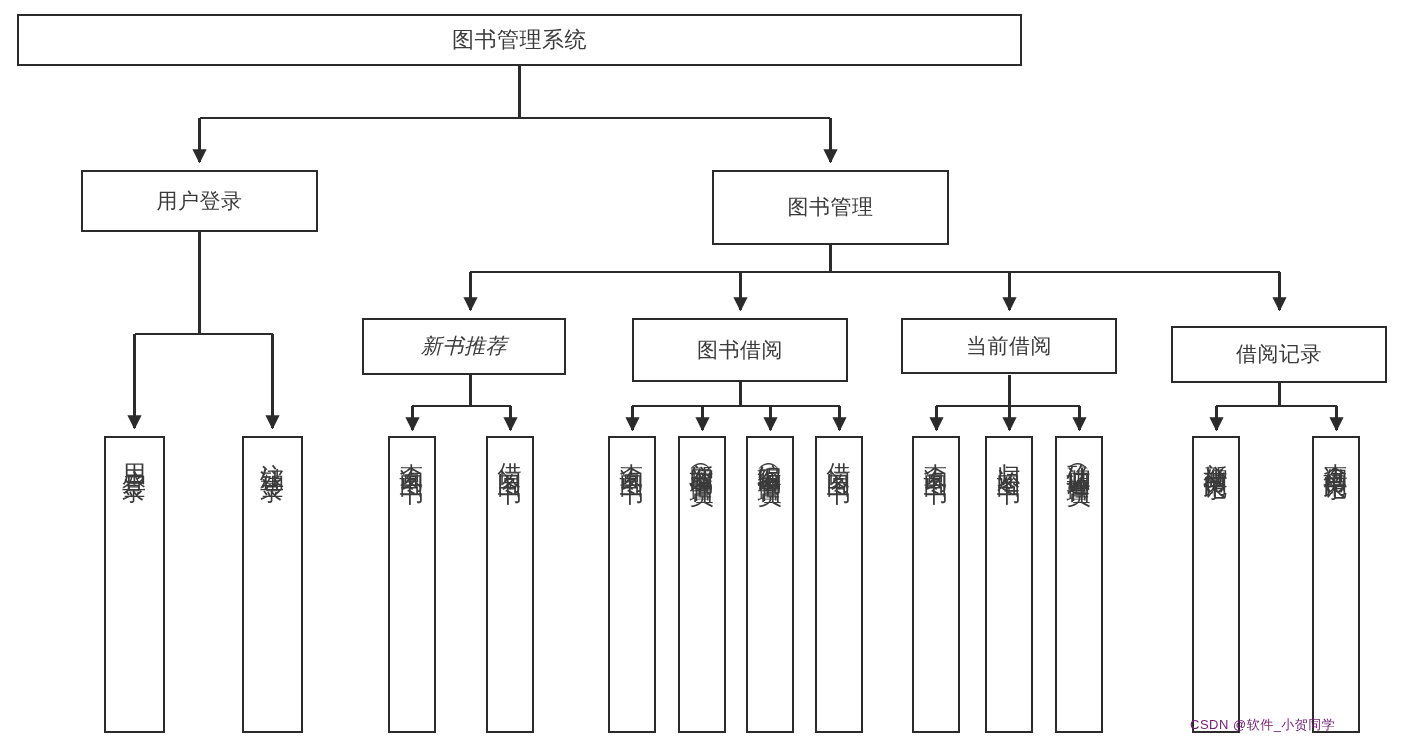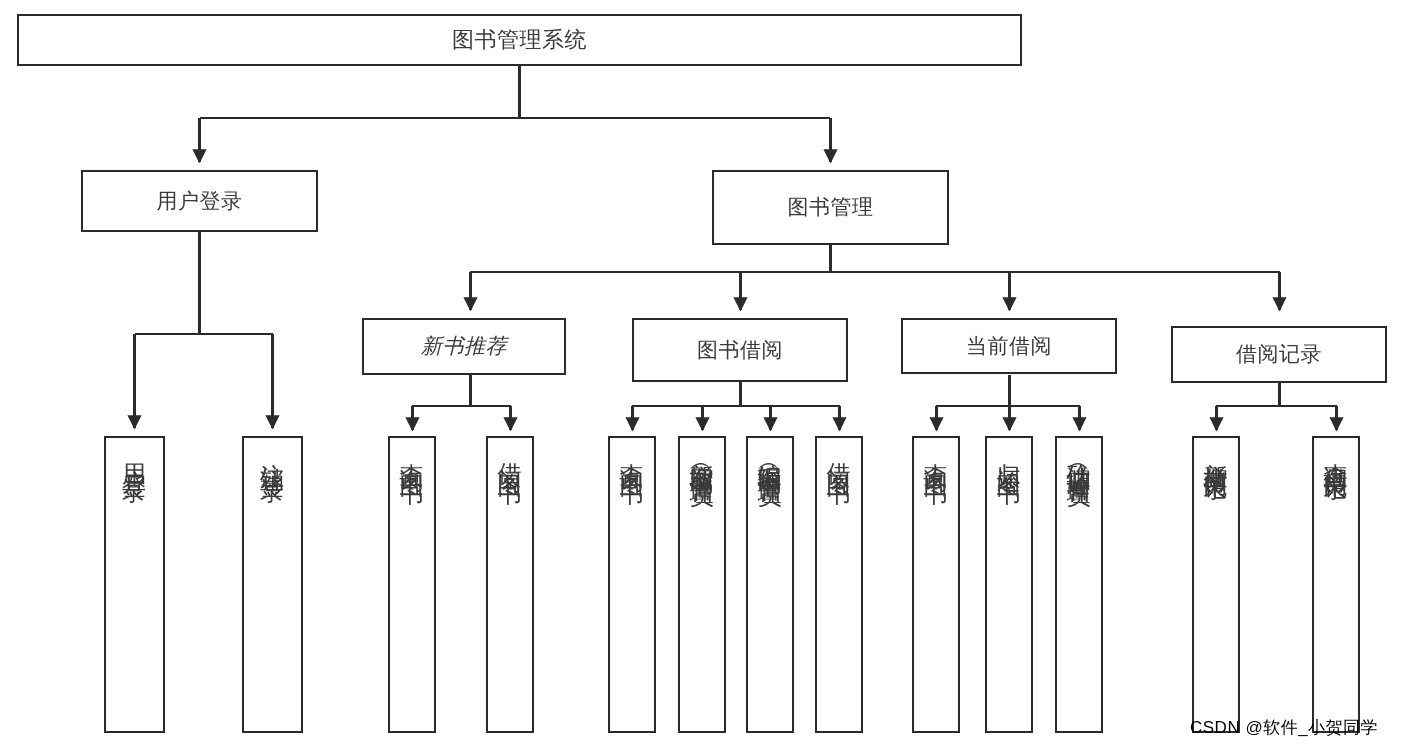--- a/index.html
+++ b/index.html
@@ -56,22 +56,22 @@
     font-size:24px;
     line-height:1.05;
     letter-spacing:6px;
     white-space:nowrap;
   }
   .node.vert.tall .label{
     letter-spacing:3px;
   }
   .watermark{
     position:absolute;
-    font-size:17px;
-    color:#000000;
+    font-size:13px;
+    color:#701a75;
     white-space:nowrap;
     letter-spacing:0.5px;
     user-select:none;
   }
 </style>
 </head>
 <body>
 
 <div id="canvas">
 

